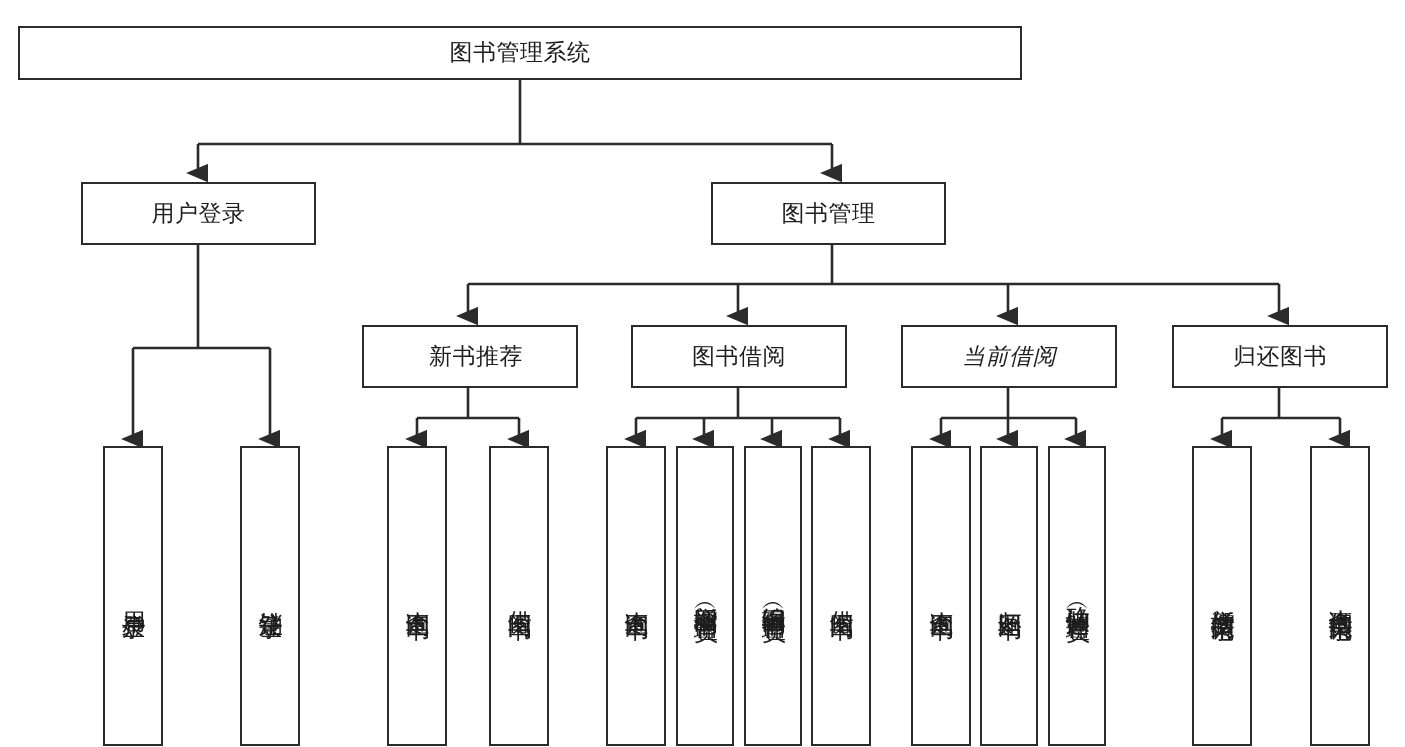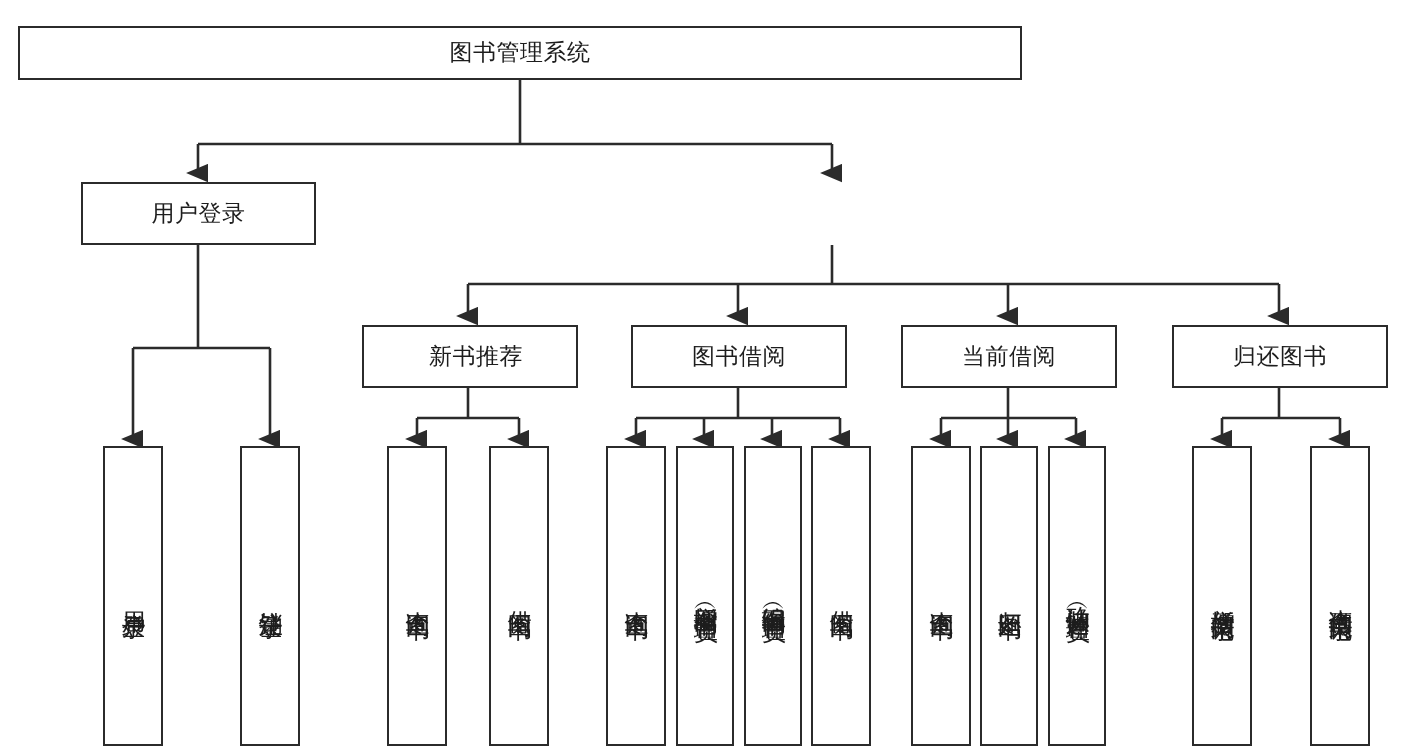--- a/index.html
+++ b/index.html
@@ -120,28 +120,31 @@
     </g>
   </svg>
 
   <div class="node root" style="left:18px;top:14px;width:1004px;height:54px;">
     <span class="node-label">图书管理系统</span>
   </div>
 
   <div class="node" style="left:81px;top:170px;width:235px;height:63px;">
     <span class="node-label">用户登录</span>
   </div>
+  <div class="node" style="left:711px;top:170px;width:235px;height:63px;">
+    <span class="node-label">图书管理</span>
+  </div>
 
   <div class="node" style="left:362px;top:313px;width:216px;height:63px;padding-left:12px;">
     <span class="node-label">新书推荐</span>
   </div>
   <div class="node" style="left:631px;top:313px;width:216px;height:63px;">
     <span class="node-label">图书借阅</span>
   </div>
-  <div class="node" style="left:901px;top:313px;width:216px;height:63px;">
+  <div class="node" style="left:901px;top:313px;width:216px;height:63px;font-style:italic;">
     <span class="node-label">当前借阅</span>
   </div>
   <div class="node" style="left:1172px;top:313px;width:216px;height:63px;">
     <span class="node-label">归还图书</span>
   </div>
 
   <div class="node leaf" style="left:103px;top:434px;width:60px;height:300px;">
     <span class="node-label">用户登录</span>
   </div>
   <div class="node leaf" style="left:240px;top:434px;width:60px;height:300px;">

